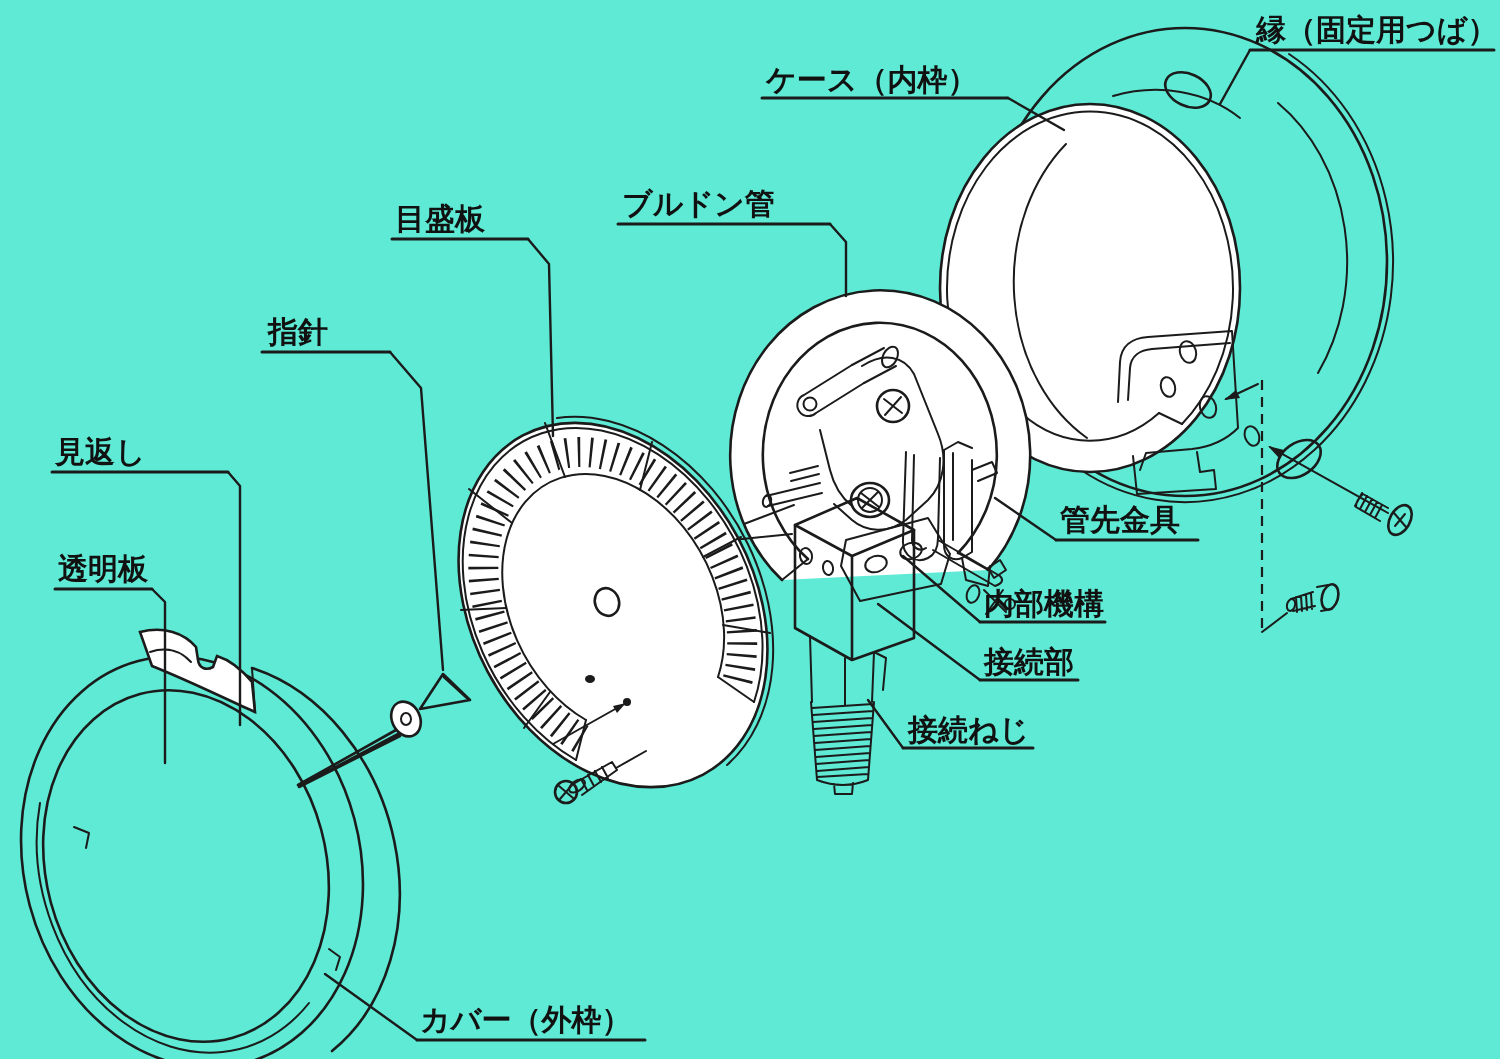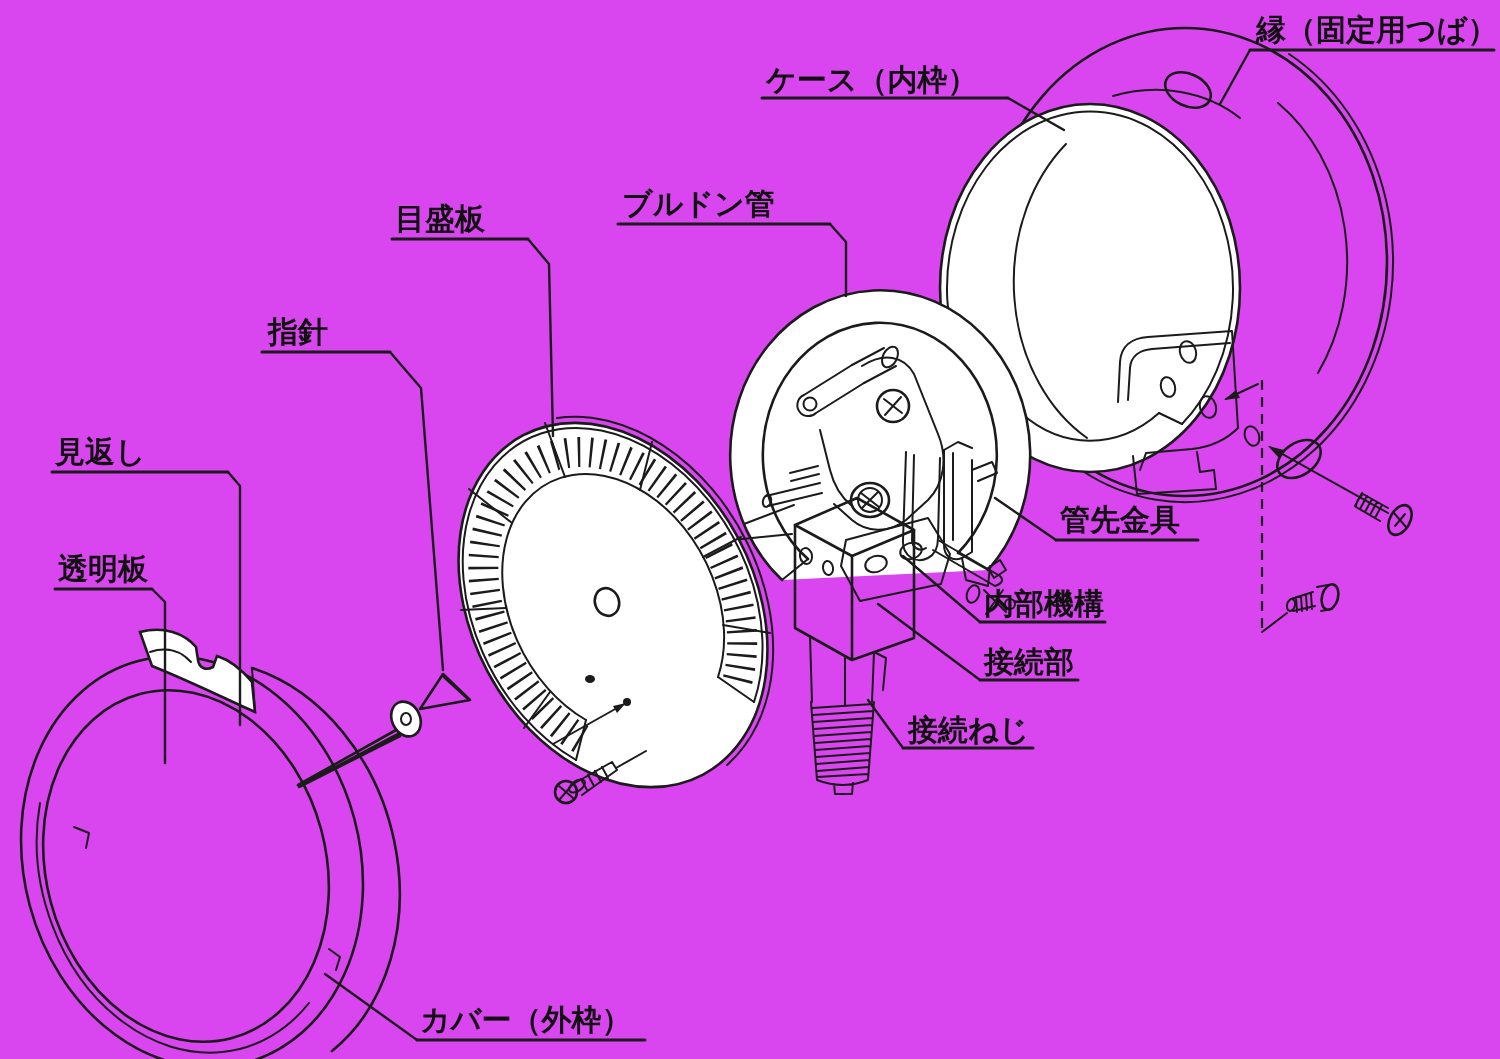--- a/index.html
+++ b/index.html
@@ -1,16 +1,16 @@
 <!DOCTYPE html>
 <html><head>
 <meta charset="utf-8">
 <style>
   html,body{margin:0;padding:0;background:#ffffff;}
-  .stage{position:relative;width:1500px;height:1059px;background:#d946ef;overflow:hidden;}
+  .stage{position:relative;width:1500px;height:1059px;background:#5eead4;overflow:hidden;}
   svg{position:absolute;left:0;top:0;}
   .ln{fill:none;stroke:#1b1b1b;stroke-width:2.6;stroke-linecap:round;stroke-linejoin:round;}
   .fine{fill:none;stroke:#1b1b1b;stroke-width:2;stroke-linecap:round;stroke-linejoin:round;}
   .whitefill{fill:#ffffff;stroke:#1b1b1b;stroke-width:2.6;}
   .solid{fill:#1b1b1b;stroke:none;}
   .leader{fill:none;stroke:#1b1b1b;stroke-width:2.4;stroke-linecap:round;stroke-linejoin:round;}
   .underline{fill:none;stroke:#1b1b1b;stroke-width:3;stroke-linecap:round;}
   .dash{fill:none;stroke:#1b1b1b;stroke-width:2.2;stroke-dasharray:10 7;}
   .ticks{fill:none;stroke:#1b1b1b;stroke-width:30;stroke-dasharray:2.5 9.5;stroke-linecap:butt;}
   text{font-family:"DejaVu Sans","Liberation Sans",sans-serif;font-weight:bold;font-size:30px;fill:#111;}

